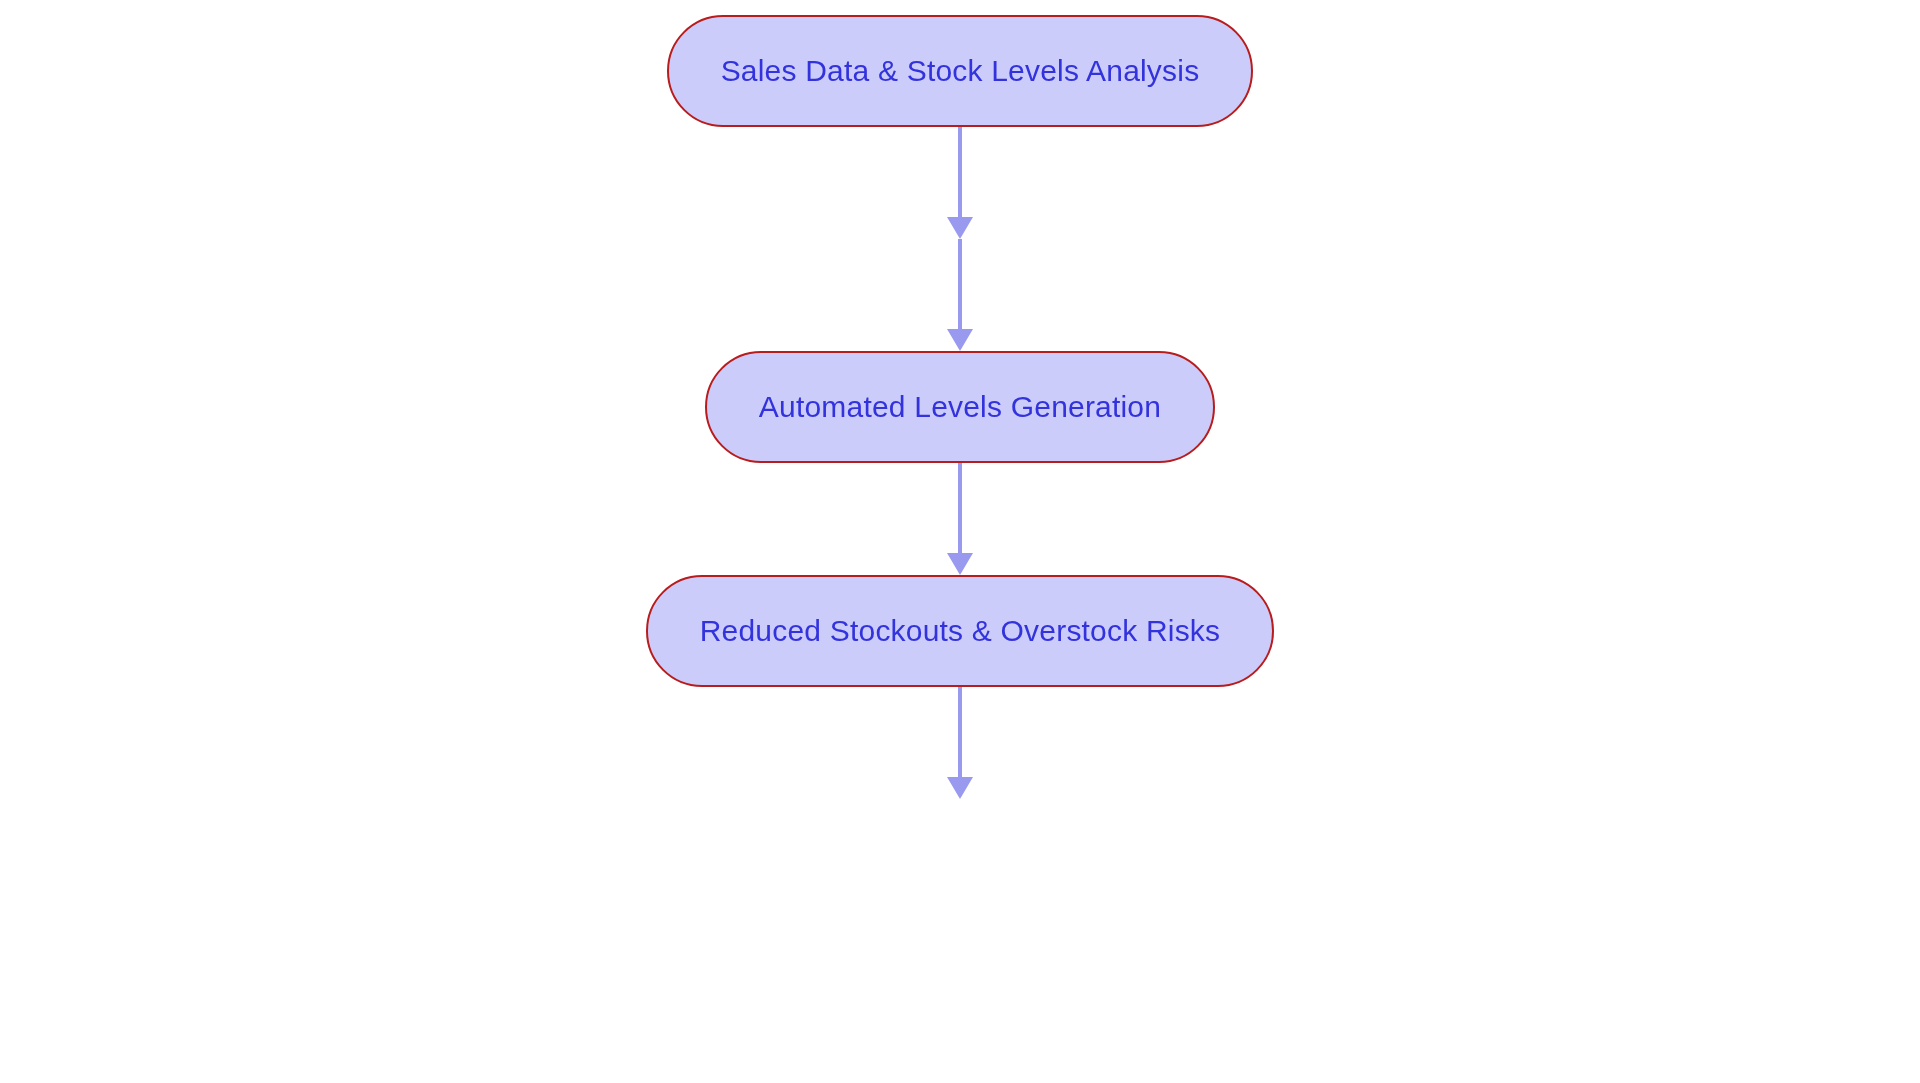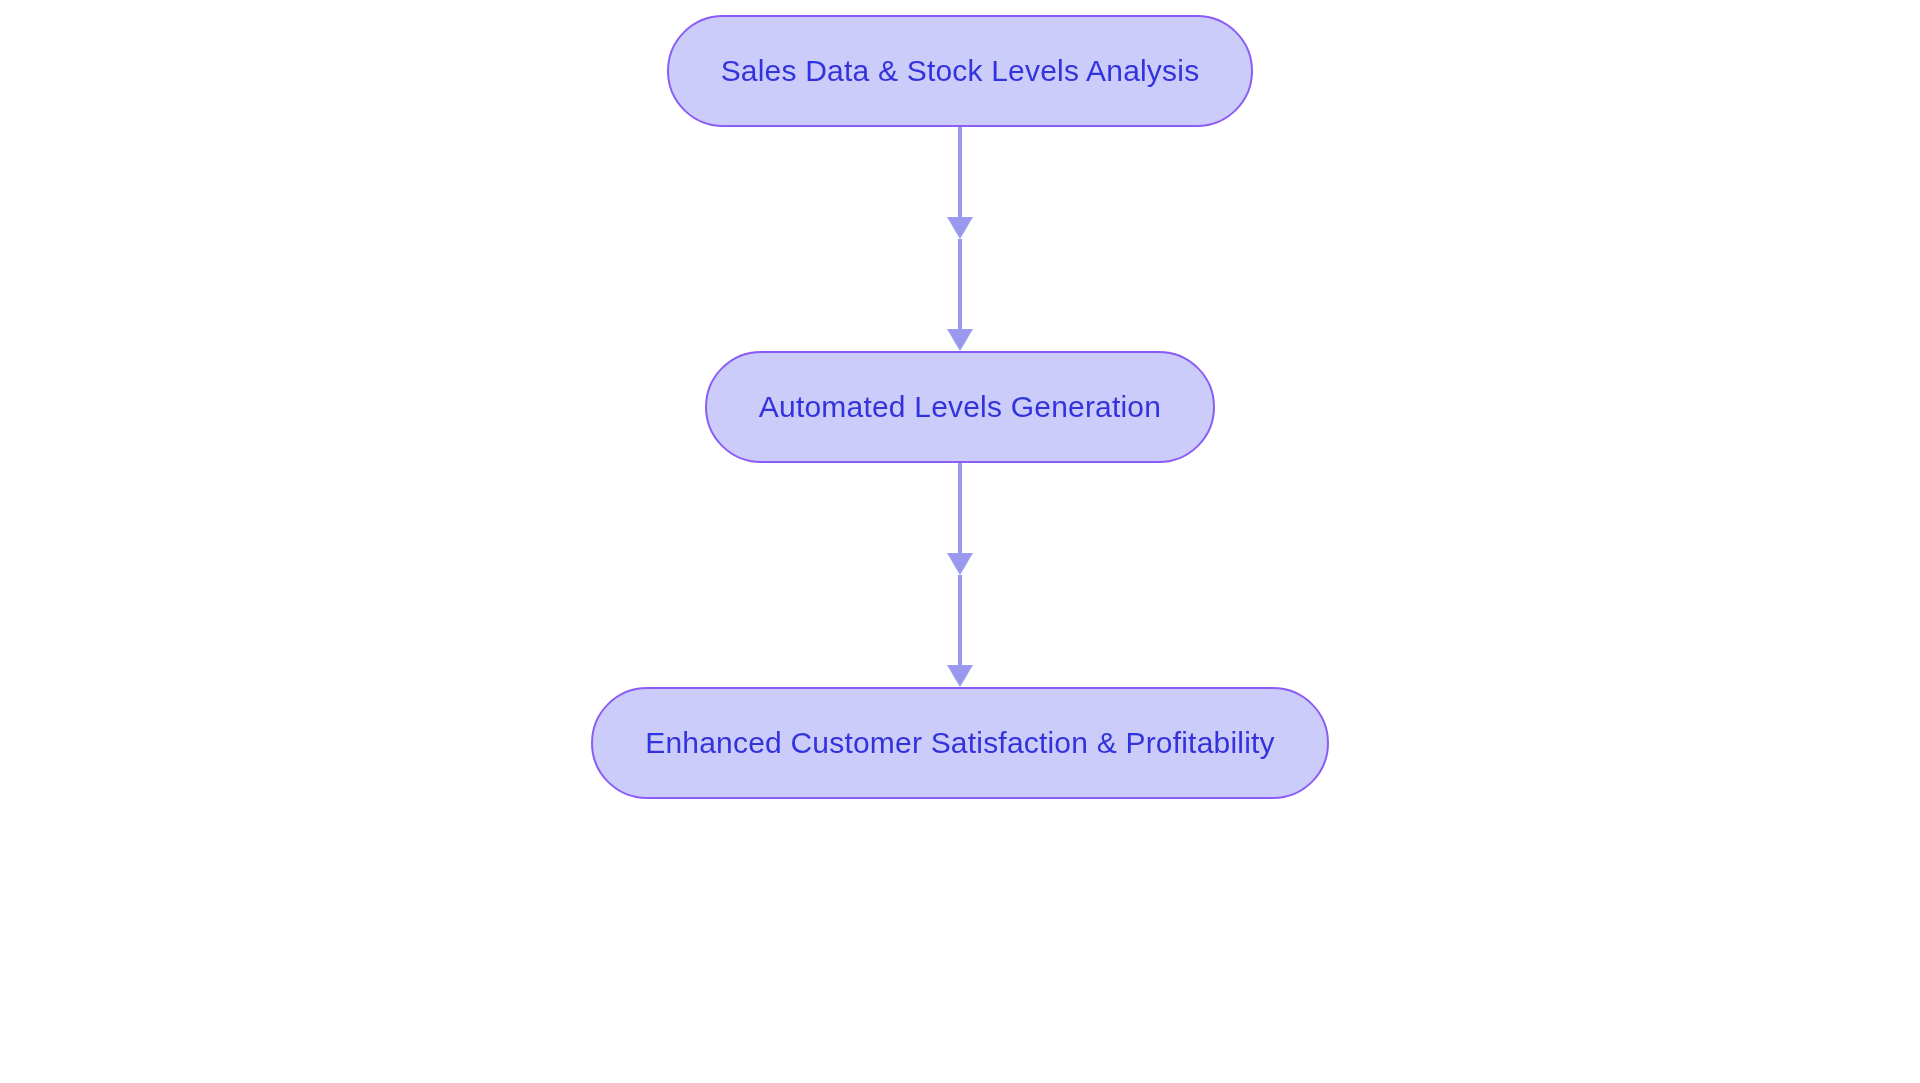--- a/index.html
+++ b/index.html
@@ -21,21 +21,21 @@
     display: flex;
     flex-direction: column;
     align-items: center;
     justify-content: flex-start;
   }
 
   .node {
     box-sizing: border-box;
     height: 112px;
     background: #ccccfa;
-    border: 2px solid #8b5cf6;
+    border: 2px solid #b91c1c;
     border-radius: 56px;
     display: flex;
     align-items: center;
     justify-content: center;
     padding: 6px 52px;
     white-space: nowrap;
   }
 
   .node-label {
     color: #3333dd;
@@ -98,23 +98,23 @@
 
   <div class="node">
     <span class="node-label">Automated Levels Generation</span>
   </div>
 
   <div class="connector">
     <div class="stem"></div>
     <div class="head"></div>
   </div>
 
+  <div class="node">
+    <span class="node-label">Reduced Stockouts &amp; Overstock Risks</span>
+  </div>
 
   <div class="connector">
     <div class="stem"></div>
     <div class="head"></div>
   </div>
 
-  <div class="node">
-    <span class="node-label">Enhanced Customer Satisfaction &amp; Profitability</span>
-  </div>
 
 </div>
 
 </body></html>

